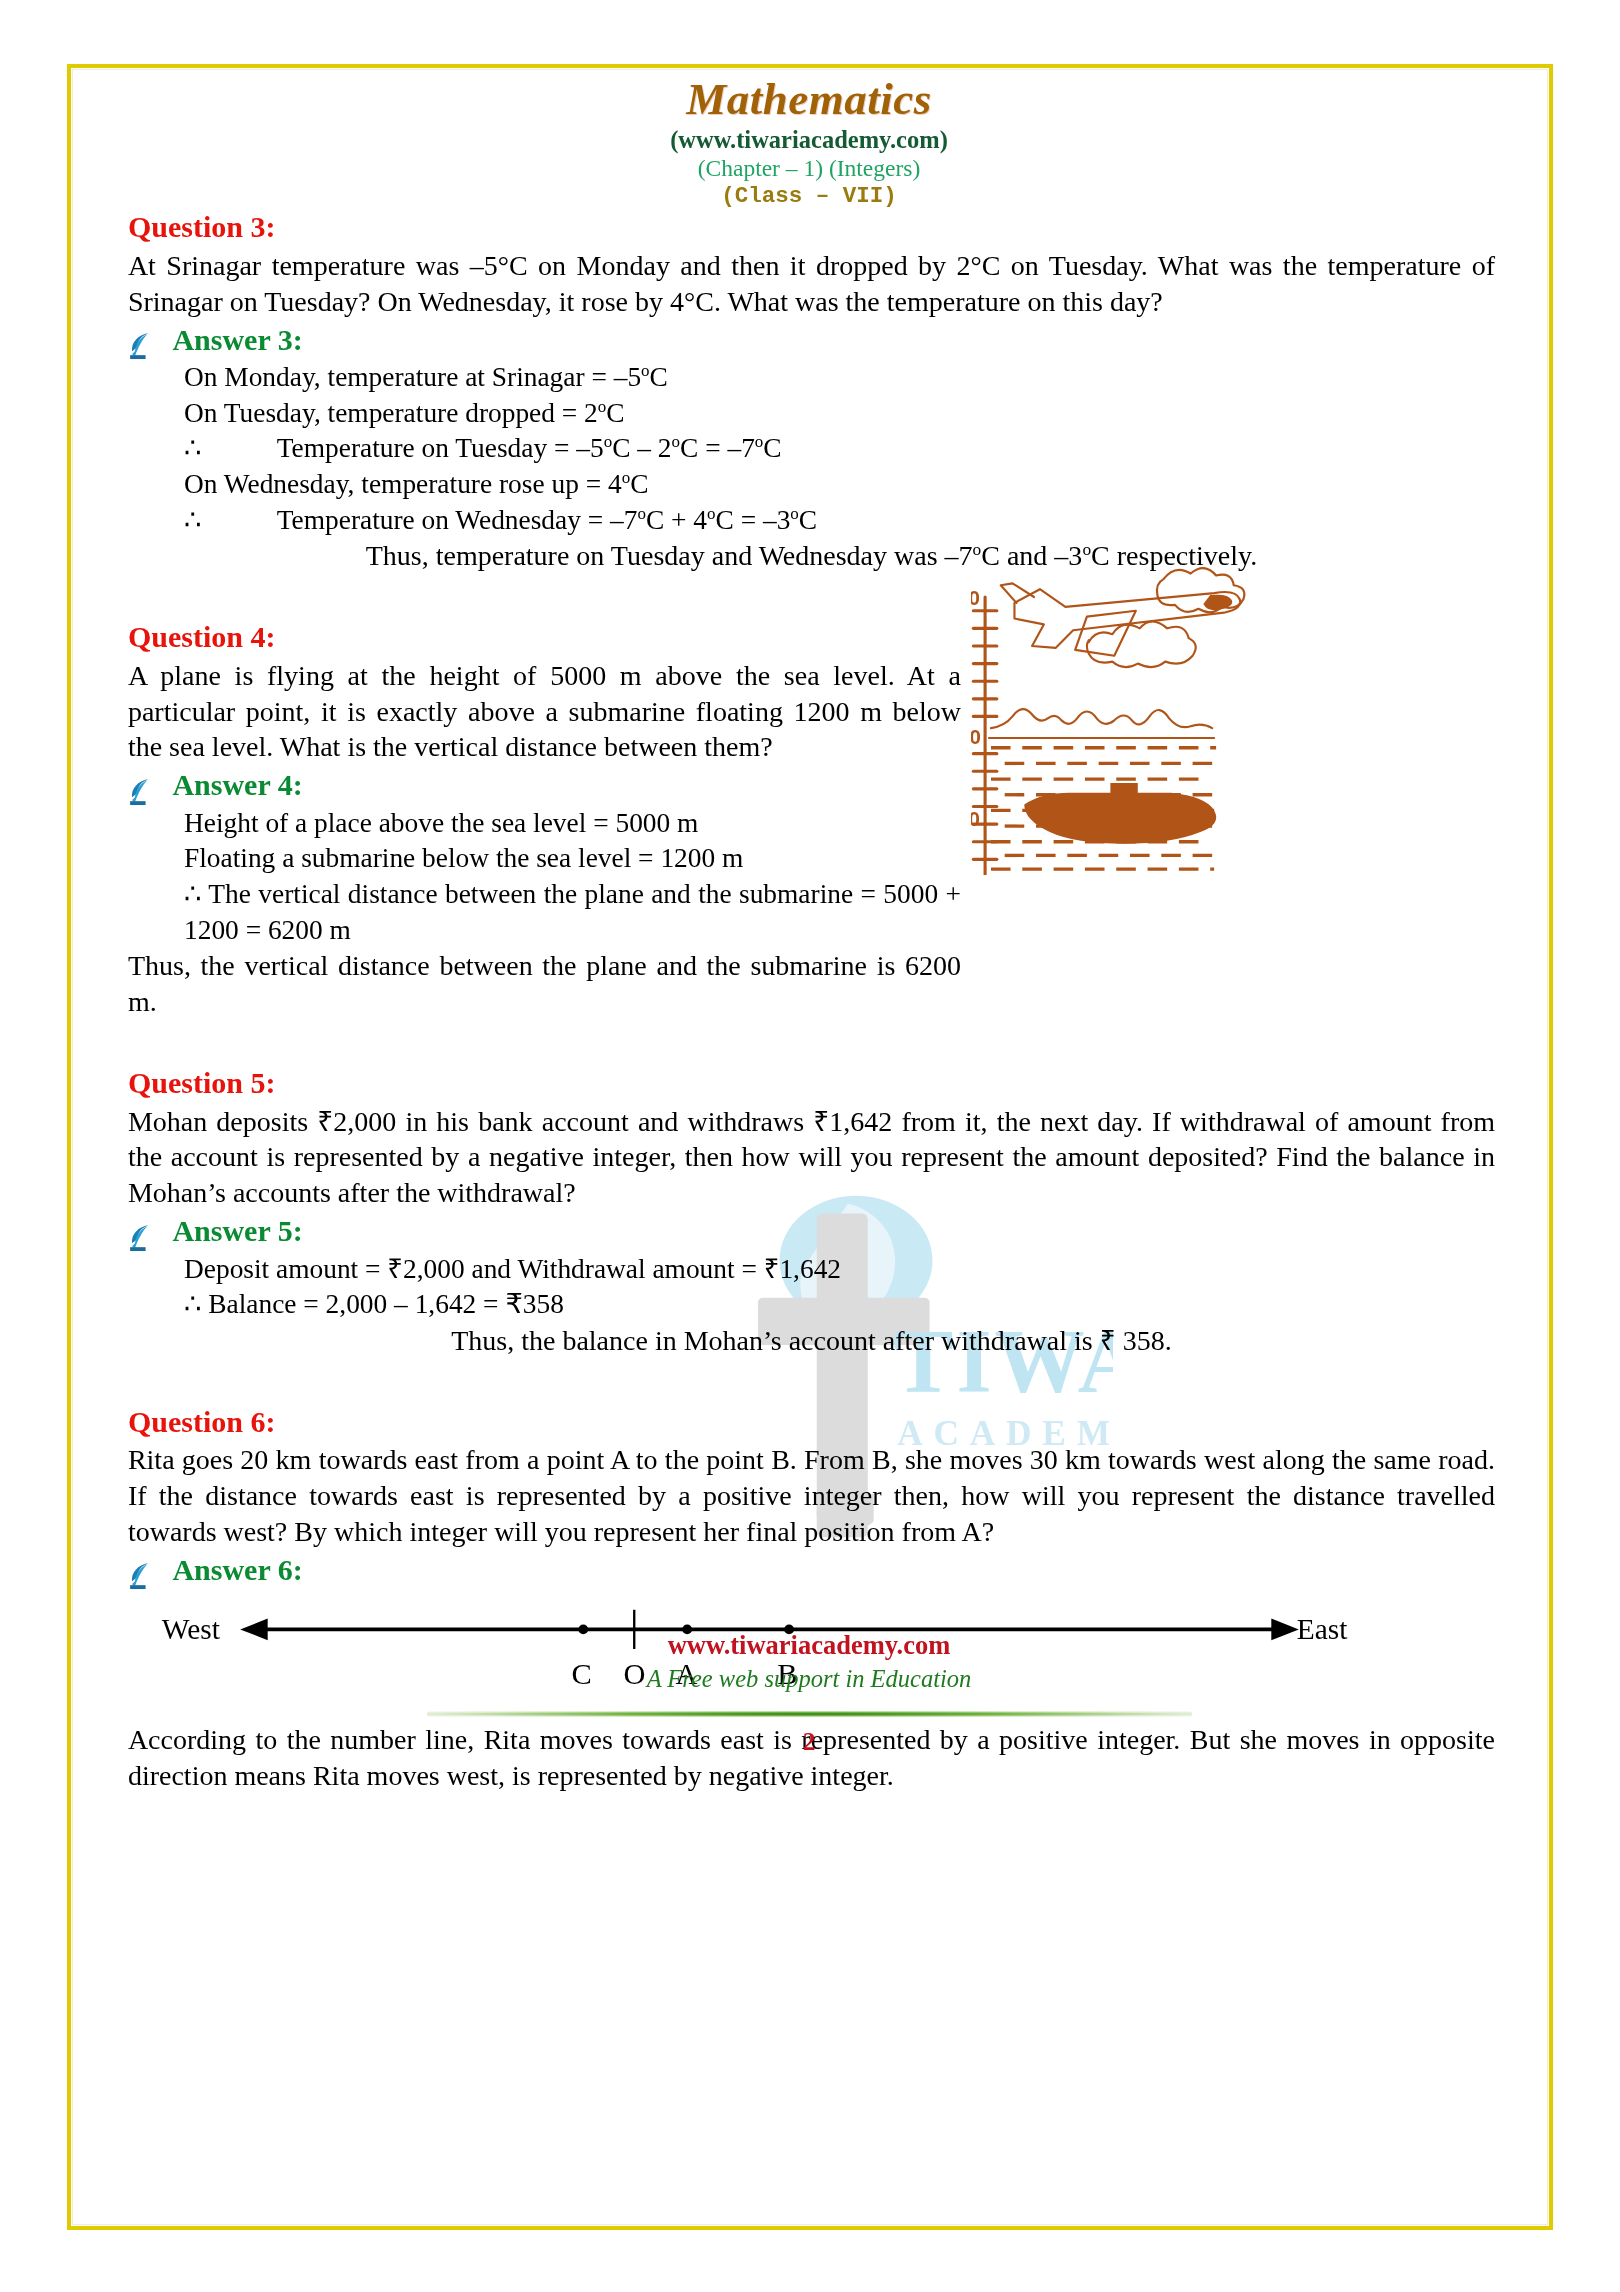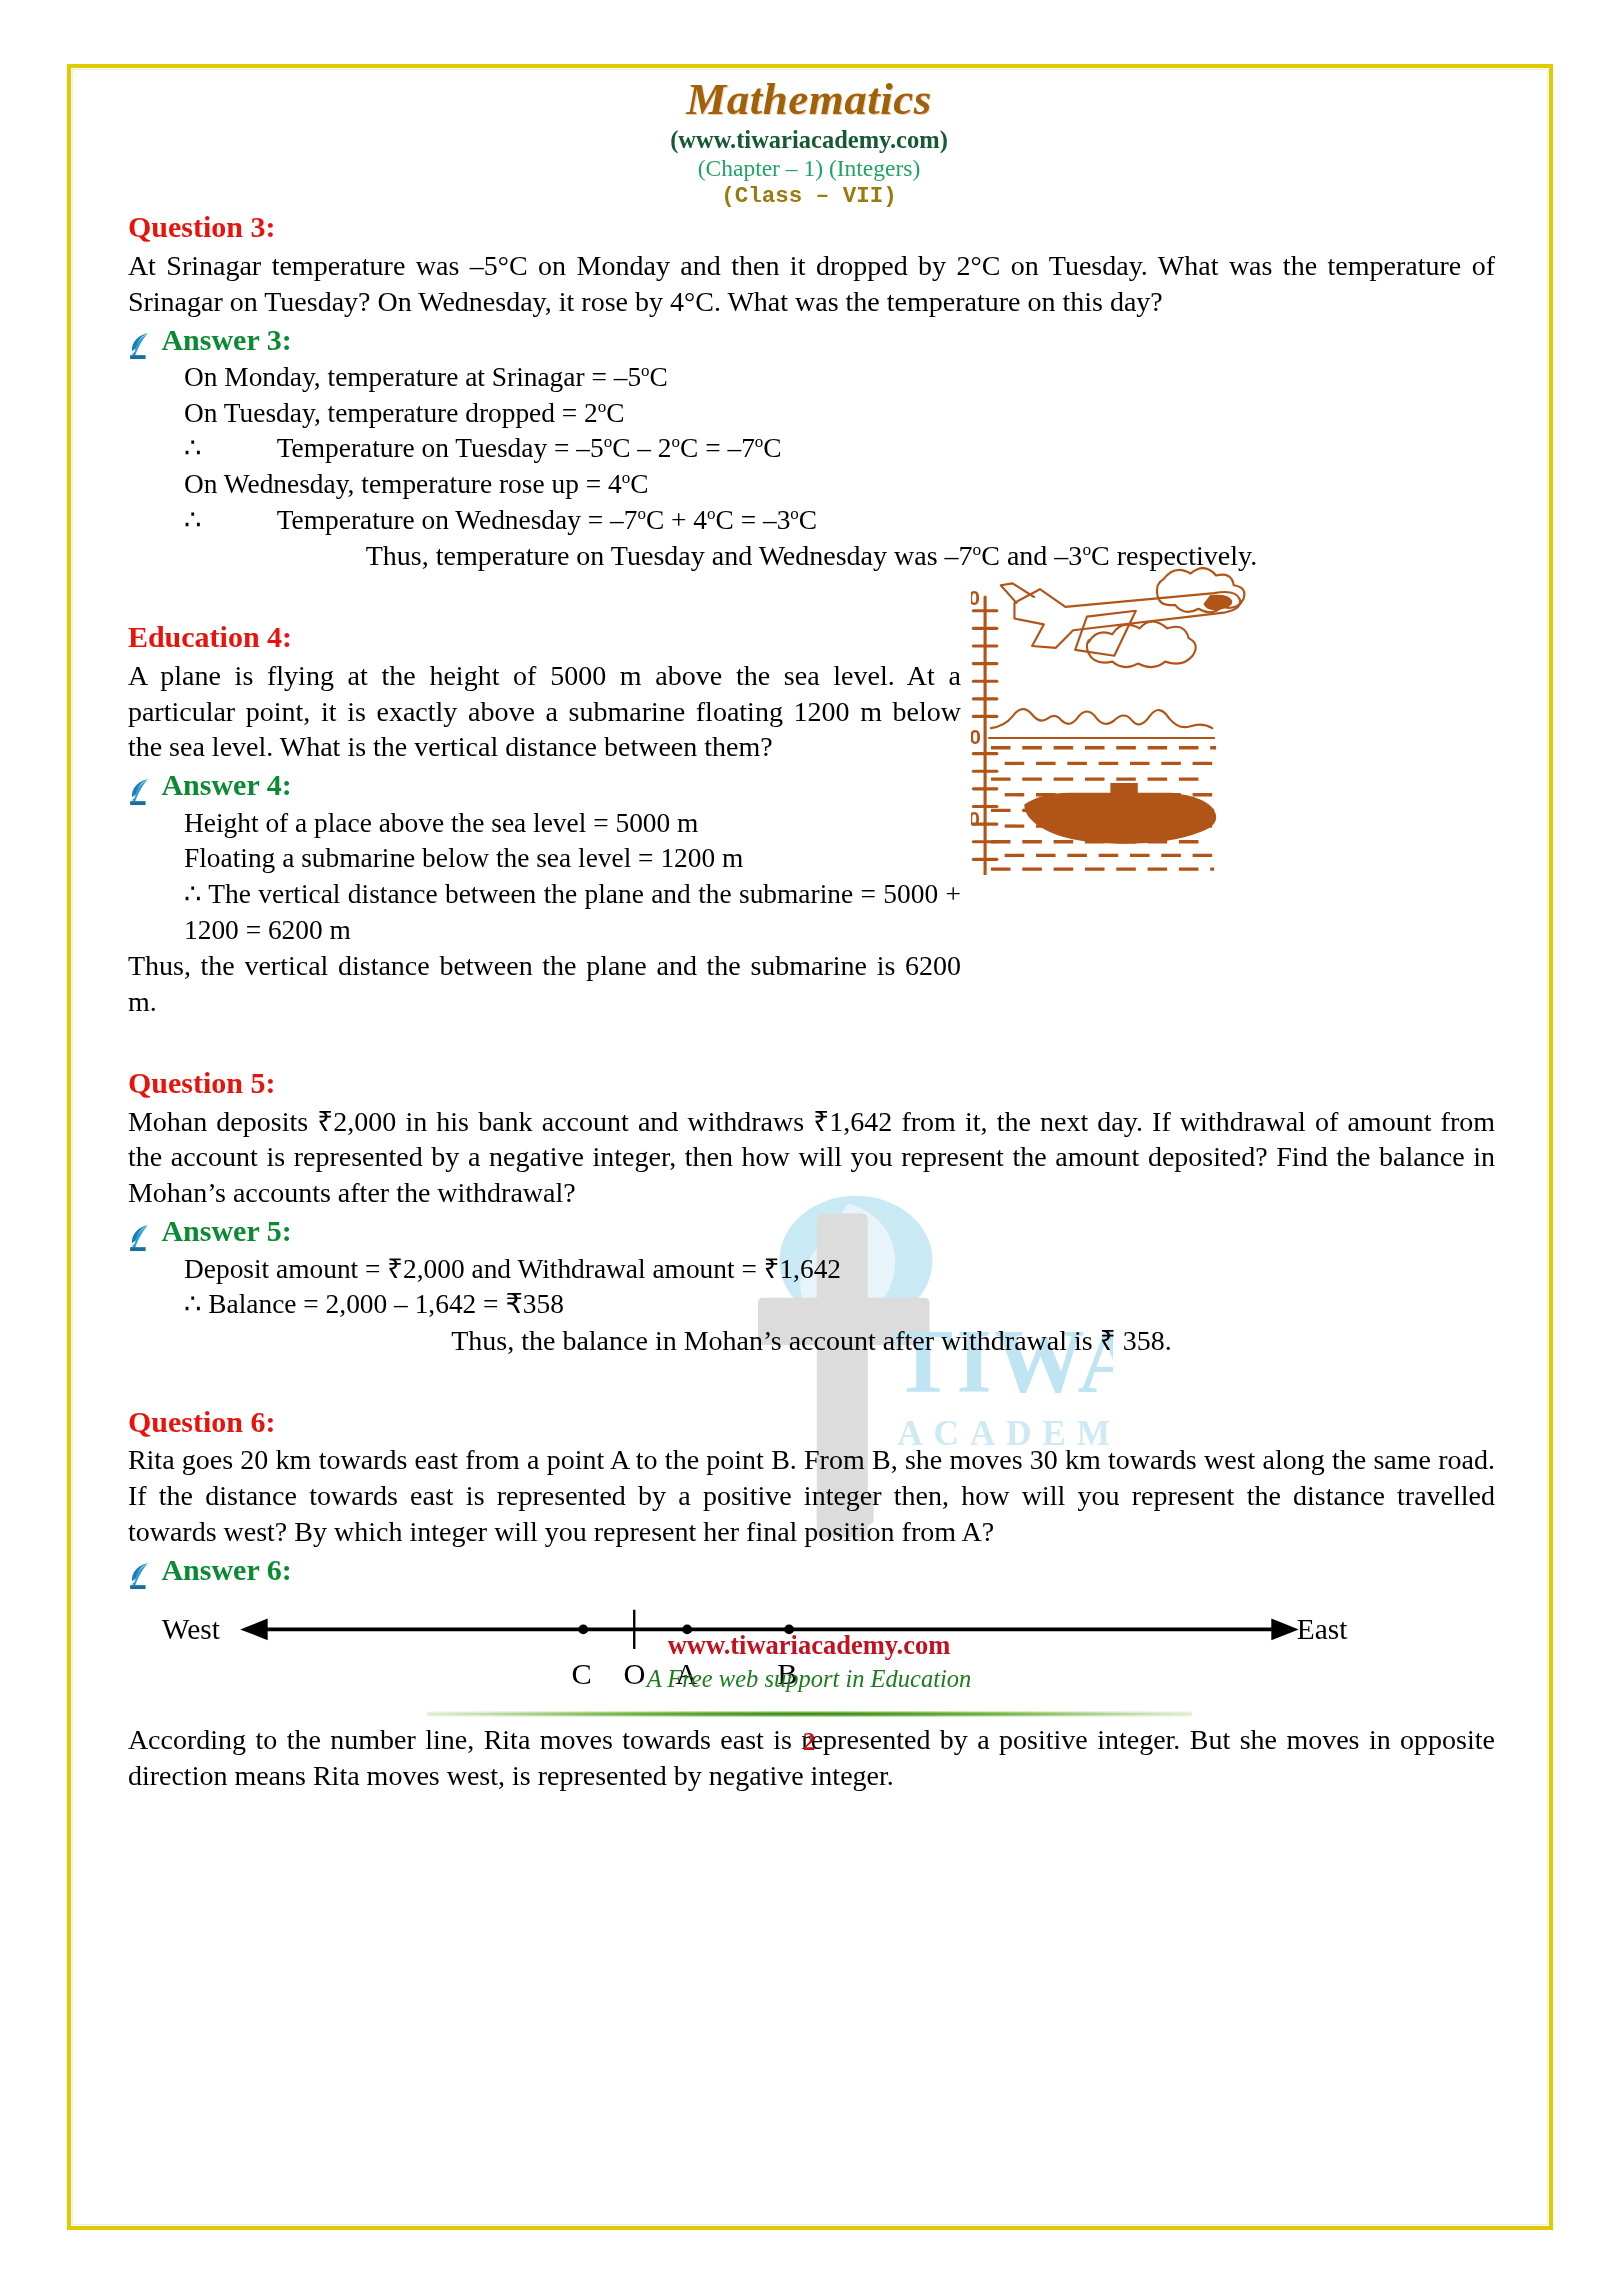--- a/index.html
+++ b/index.html
@@ -44,21 +44,21 @@
 
   
   .q-head{
     font-family:"Liberation Serif", serif;
     font-weight:bold;font-size:30px;color:#e8140c;margin:0 0 2px 4.9px;
     line-height:1.22;
   }
   .a-head{
     font-family:"Liberation Serif", serif;
     font-weight:bold;font-size:30px;color:#0a8a32;margin:2px 0 2px 4.9px;
-    line-height:1.22;display:flex;align-items:flex-end;gap:8px;
+    line-height:1.22;display:flex;align-items:flex-end;gap:19px;
   }
   .quill{display:inline-block;width:25.5px;height:29px;position:relative;top:2px;}
 
   
   .ptext{
     font-size:28px;line-height:1.28;color:#000;margin:0 0 0 4.9px;
     text-align:justify;text-justify:inter-word;
   }
   .ptext.nojust{text-align:center;}
   .indent{margin-left:61px;font-size:27.4px;line-height:1.30;}
@@ -135,21 +135,21 @@
     <div class="indent">On Tuesday, temperature dropped = 2<sup class="deg">o</sup>C</div>
     <div class="indent">∴&nbsp;&nbsp;&nbsp;&nbsp;&nbsp;&nbsp;&nbsp;&nbsp;&nbsp;&nbsp;&nbsp;Temperature on Tuesday = –5<sup class="deg">o</sup>C – 2<sup class="deg">o</sup>C = –7<sup class="deg">o</sup>C</div>
     <div class="indent">On Wednesday, temperature rose up = 4<sup class="deg">o</sup>C</div>
     <div class="indent">∴&nbsp;&nbsp;&nbsp;&nbsp;&nbsp;&nbsp;&nbsp;&nbsp;&nbsp;&nbsp;&nbsp;Temperature on Wednesday = –7<sup class="deg">o</sup>C + 4<sup class="deg">o</sup>C = –3<sup class="deg">o</sup>C</div>
     <div class="ptext nojust">Thus, temperature on Tuesday and Wednesday was –7<sup class="deg">o</sup>C and –3<sup class="deg">o</sup>C respectively.</div>
   </div>
 
   <div class="gap-l"></div>
 
   <div>
-    <div class="q-head">Education 4:</div>
+    <div class="q-head">Question 4:</div>
     <div class="two-col">
       <div class="col-text">
         <div class="ptext">A plane is flying at the height of 5000 m above the sea level. At a particular point, it is exactly above a submarine floating 1200 m below the sea level. What is the vertical distance between them?</div>
         <div class="a-head">
           <span class="quill">
             <svg width="25.5" height="29" viewBox="0 0 26 30" xmlns="http://www.w3.org/2000/svg">
               <path d="M21 2 C 10 4 3 12 4 21 L 9 17 C 10 9 14 5 21 2 Z" fill="#1b7fb5"></path>
               <path d="M20 3 C 12 7 8 13 7 21 L 4 24 L 7 26 C 10 18 14 9 20 3 Z" fill="#2a9fd6"></path>
               <rect x="2" y="25" width="16" height="4" fill="#1b6e9c"></rect>
             </svg>

